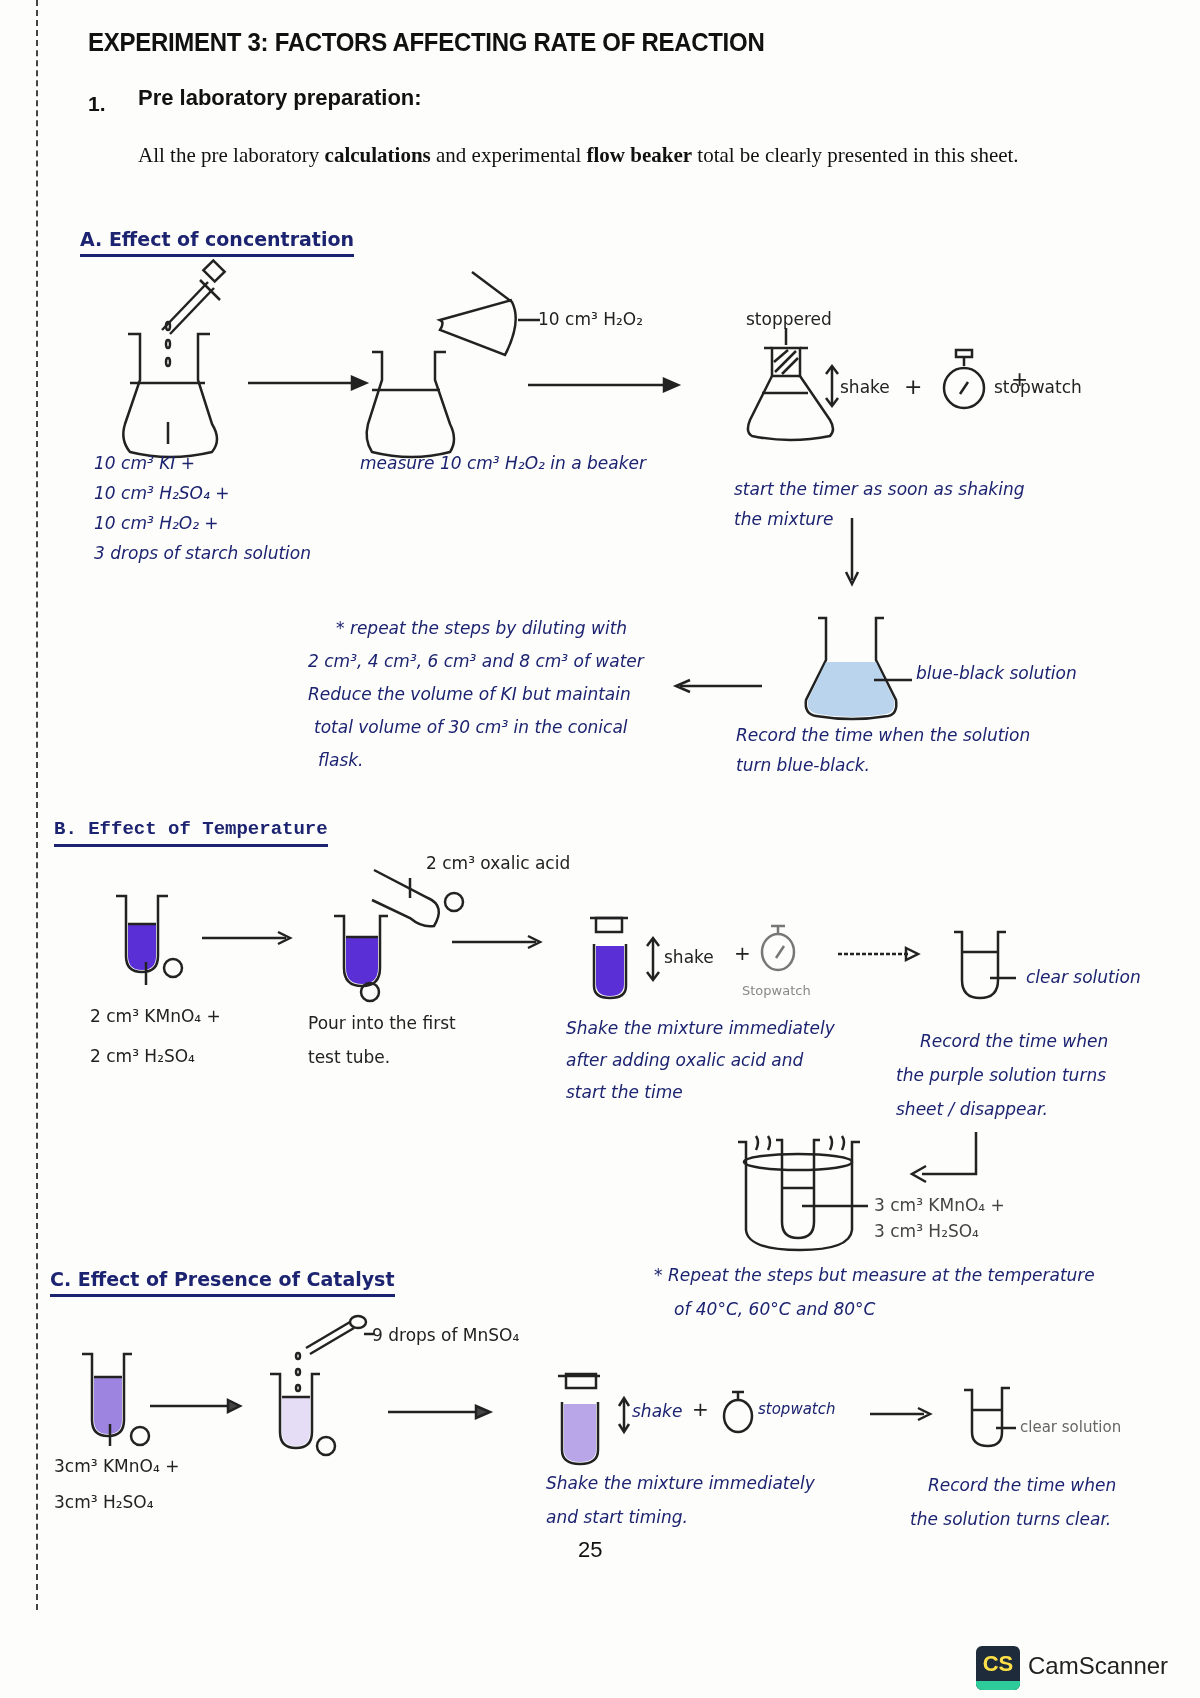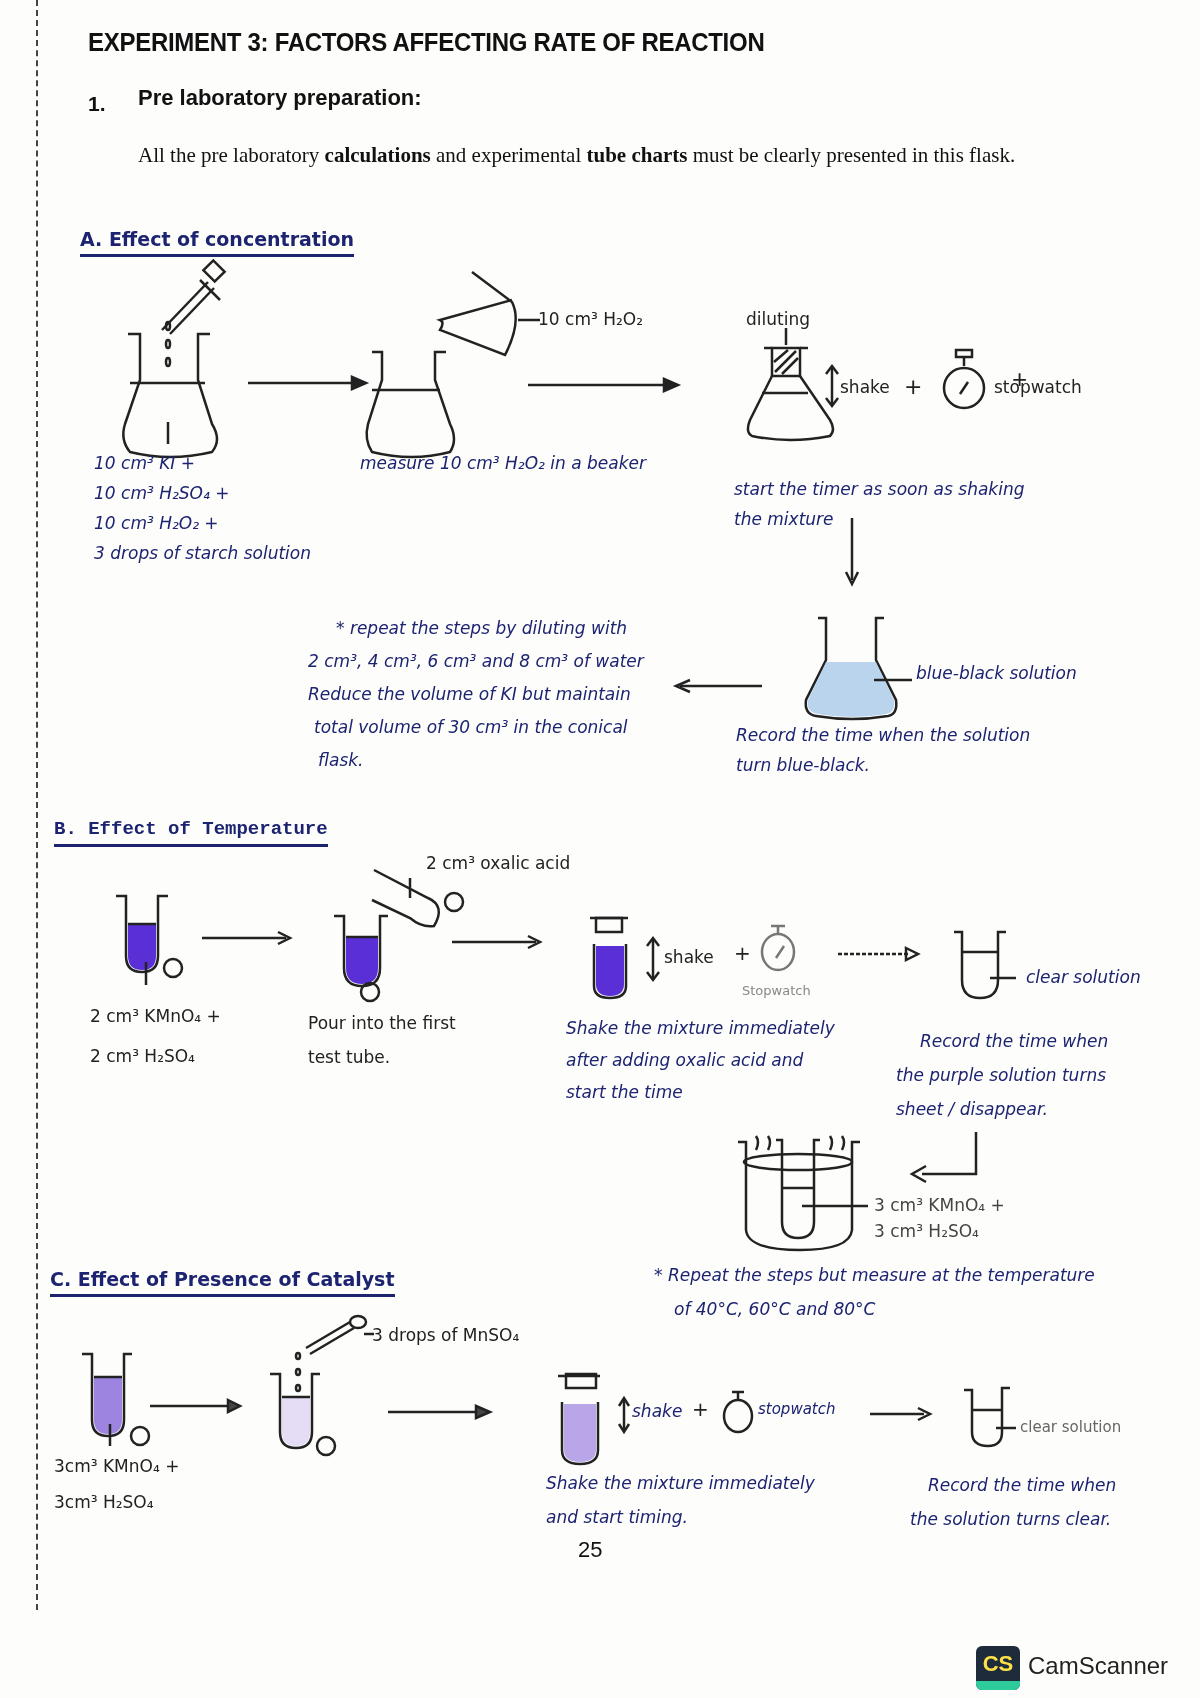--- a/index.html
+++ b/index.html
@@ -24,21 +24,21 @@
   .cs-name { left: 1028px; top: 1652px; font-family: Liberation Sans, sans-serif; font-size: 24px; color: #222; }
 </style>
 </head>
 <body>
 
 <div class="cutline"></div>
 
 <div class="abs title">EXPERIMENT 3: FACTORS AFFECTING RATE OF REACTION</div>
 <div class="abs sec-num">1.</div>
 <div class="abs sec-title">Pre laboratory preparation:</div>
-<div class="abs intro"><span>All the pre laboratory </span><b>calculations</b><span> and experimental </span><b>tube charts</b><span> must be clearly presented in this flask.</span></div>
+<div class="abs intro"><span>All the pre laboratory </span><b>calculations</b><span> and experimental </span><b>flow beaker</b><span> total be clearly presented in this sheet.</span></div>
 
 <div class="abs heading" style="left:80px; top:228px;">A. Effect of concentration</div>
 
 <svg style="left:0;top:0" width="1200" height="1698">
   <g stroke="#222" stroke-width="2.5" fill="none">
 
     <g>
       <line x1="162" y1="330" x2="208" y2="282"></line>
       <line x1="170" y1="334" x2="214" y2="288"></line>
       <line x1="200" y1="280" x2="220" y2="300"></line>
@@ -101,21 +101,21 @@
     </g>
     <line x1="874" y1="680" x2="912" y2="680"></line>
 
     <line x1="680" y1="686" x2="762" y2="686"></line>
     <path d="M690 680 L676 686 L690 692"></path>
   </g>
   <text x="1012" y="388" font-size="26" fill="#222">+</text>
 </svg>
 
 <div class="abs hw-black" style="left:538px; top:304px;">10 cm³ H₂O₂</div>
-<div class="abs hw-black" style="left:746px; top:304px;">diluting</div>
+<div class="abs hw-black" style="left:746px; top:304px;">stoppered</div>
 <div class="abs hw-black" style="left:840px; top:372px;">shake</div>
 <div class="abs hw-black" style="left:904px; top:372px; font-size:22px;">+</div>
 <div class="abs hw-black" style="left:994px; top:372px;">stopwatch</div>
 
 <div class="abs hw" style="left:94px; top:448px; line-height:30px;">
   <div>10 cm³ KI +</div>
   <div>10 cm³ H₂SO₄ +</div>
   <div>10 cm³ H₂O₂ +</div>
   <div>3 drops of starch solution</div>
 </div>
@@ -292,21 +292,21 @@
     <line x1="870" y1="1414" x2="924" y2="1414"></line>
     <path d="M918 1408 L930 1414 L918 1420"></path>
     <g>
       <path d="M964 1390 H972 V1432 Q972 1446 988 1446 Q1002 1446 1002 1432 V1388 H1010"></path>
       <line x1="972" y1="1410" x2="1002" y2="1410"></line>
       <line x1="996" y1="1428" x2="1016" y2="1428"></line>
     </g>
   </g>
 </svg>
 
-<div class="abs hw-black" style="left:372px; top:1320px;">3 drops of MnSO₄</div>
+<div class="abs hw-black" style="left:372px; top:1320px;">9 drops of MnSO₄</div>
 <div class="abs hw" style="left:632px; top:1396px;">shake</div>
 <div class="abs hw-black" style="left:692px; top:1394px; font-size:20px;">+</div>
 <div class="abs hw" style="left:758px; top:1394px; font-size:15px;">stopwatch</div>
 <div class="abs hw-black" style="left:1020px; top:1412px; font-size:15px; color:#666;">clear solution</div>
 
 <div class="abs hw-black" style="left:54px; top:1448px; line-height:36px;">
   <div>3cm³ KMnO₄ +</div>
   <div>3cm³ H₂SO₄</div>
 </div>
 <div class="abs hw" style="left:546px; top:1466px; line-height:34px;">

